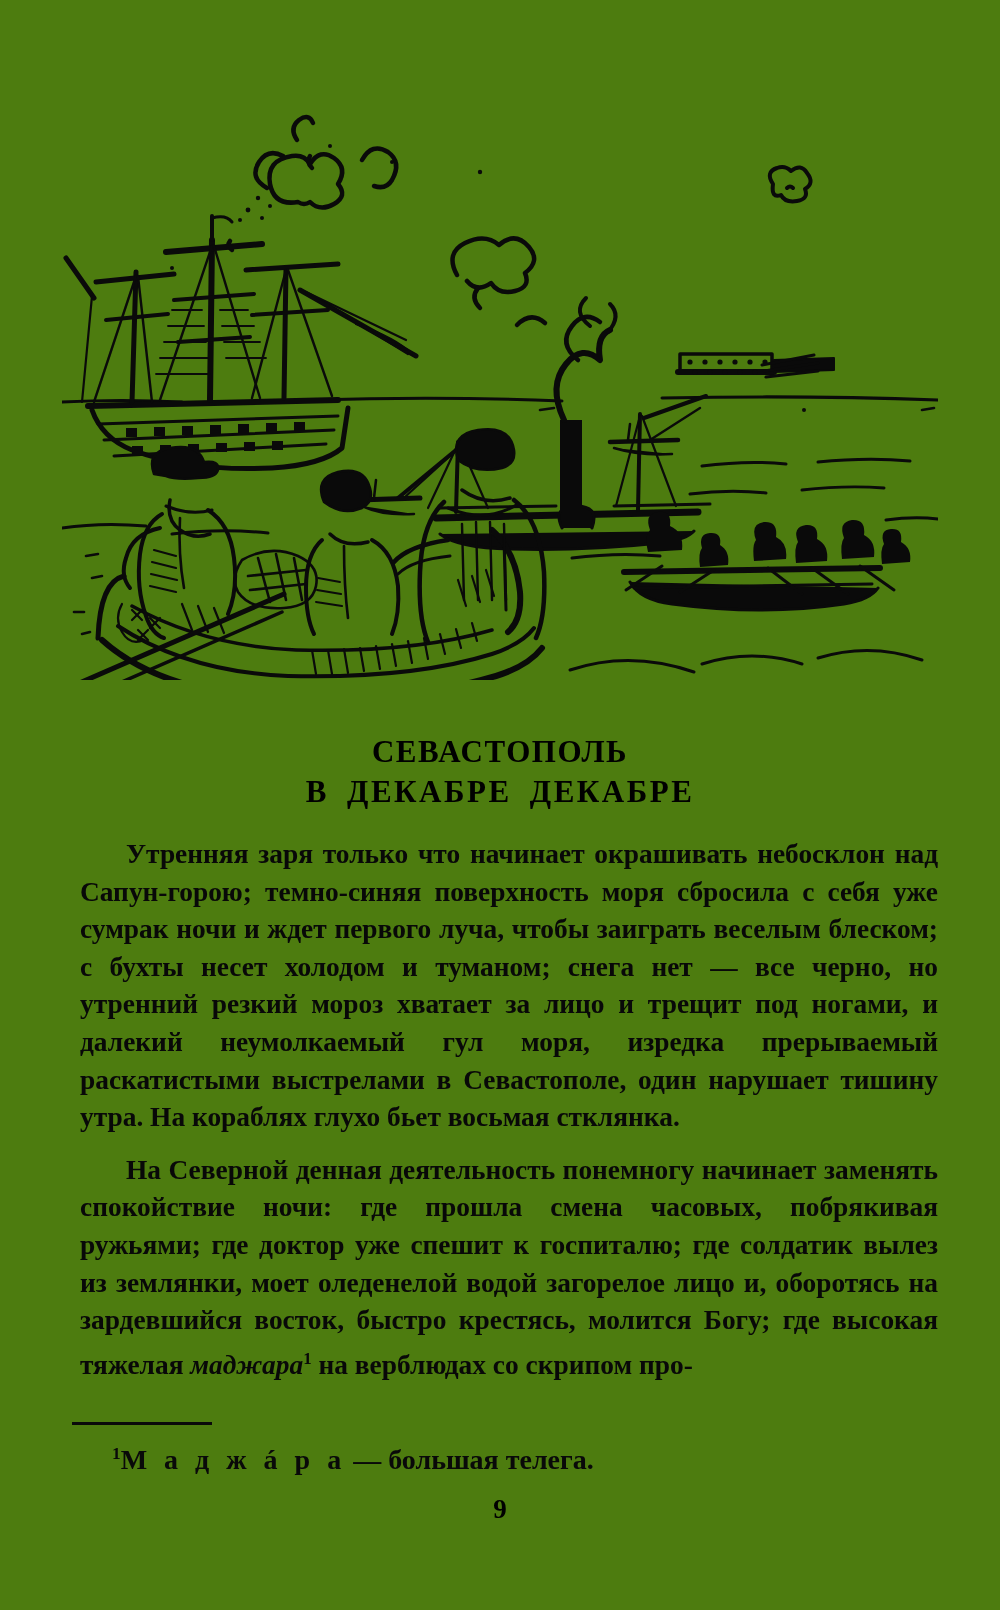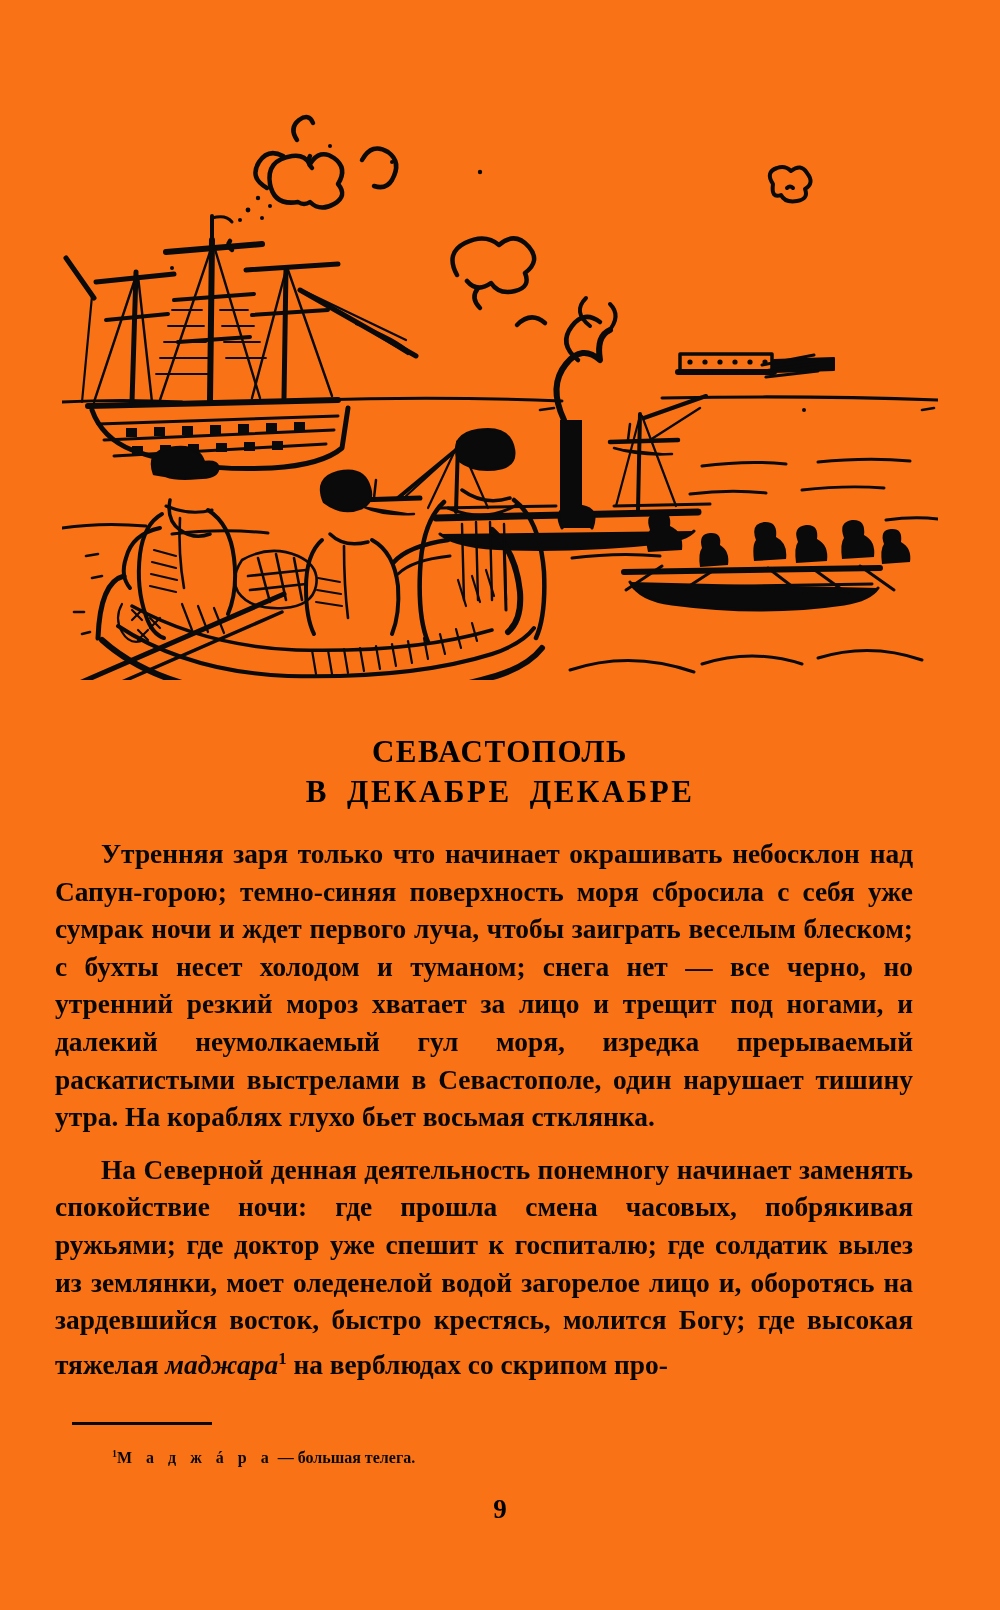--- a/index.html
+++ b/index.html
@@ -4,21 +4,21 @@
 <style>
   html, body {
     margin: 0;
     padding: 0;
     background: #ffffff;
   }
   .page {
     position: relative;
     width: 1000px;
     height: 1610px;
-    background: #f97316;
+    background: #4d7c0f;
     overflow: hidden;
     font-family: "Liberation Serif", "DejaVu Serif", serif;
     color: #0a0a0a;
   }
 
   
   .illustration {
     position: absolute;
     left: 62px;
     top: 110px;
@@ -48,21 +48,21 @@
     color: #000;
   }
   .title-line.second {
     letter-spacing: 2.5px;
     word-spacing: 8px;
   }
 
   
   .body-block {
     position: absolute;
-    left: 55px;
+    left: 80px;
     top: 836px;
     width: 858px;
   }
   .para {
     font-family: "Liberation Serif", "DejaVu Serif", serif;
     font-weight: bold;
     font-size: 27.4px;
     line-height: 37.6px;
     text-align: justify;
     text-justify: inter-word;
@@ -98,21 +98,21 @@
   }
   .footnote-rule {
     width: 140px;
     height: 2.5px;
     background: #0a0a0a;
     margin: 0 0 14px 0;
   }
   .footnote-text {
     font-family: "Liberation Serif", "DejaVu Serif", serif;
     font-weight: bold;
-    font-size: 16px;
+    font-size: 28px;
     line-height: 30px;
     margin: 0;
     padding-left: 40px;
     color: #090909;
   }
   .footnote-text .fn-mark {
     font-size: 0.62em;
     vertical-align: super;
   }
   .fn-term {

